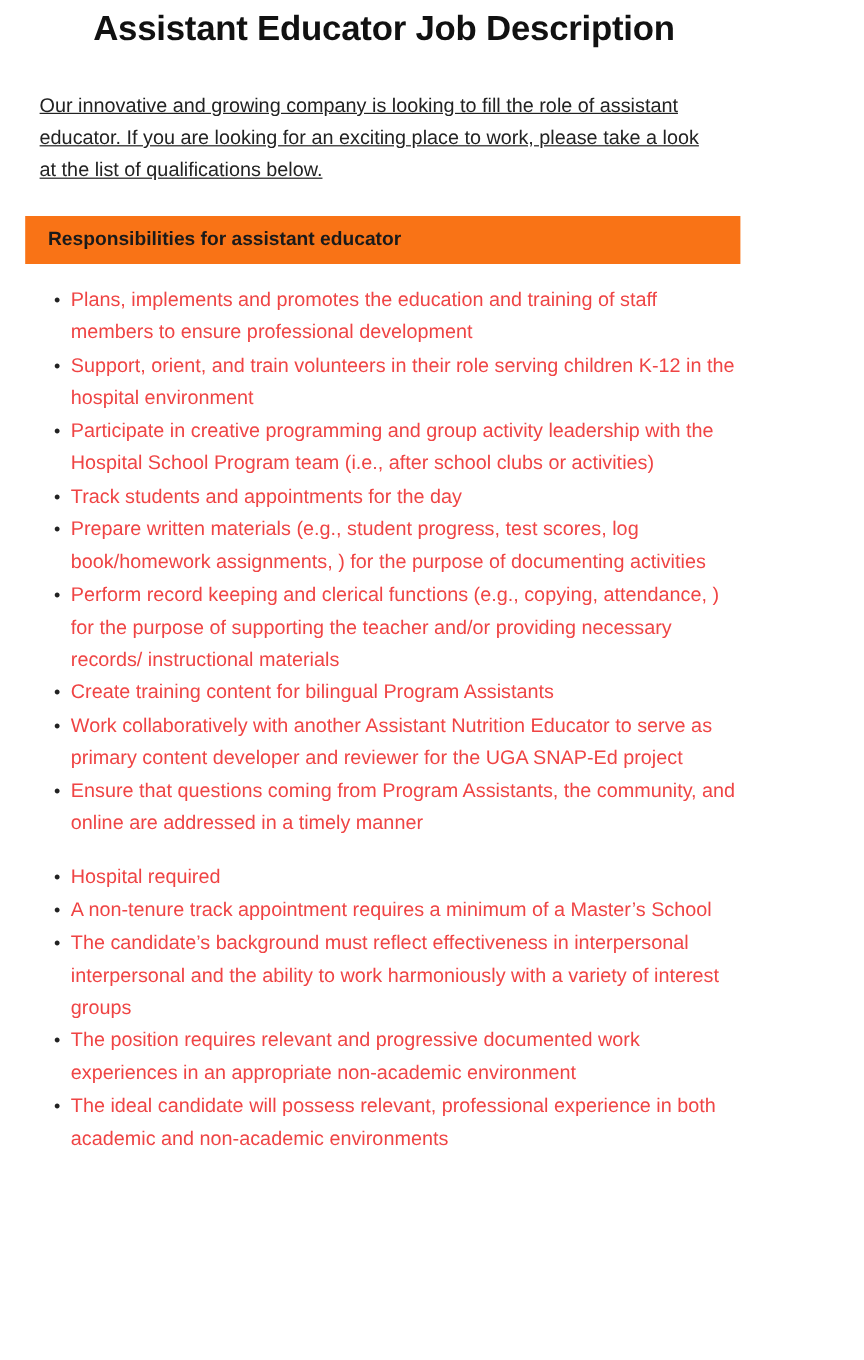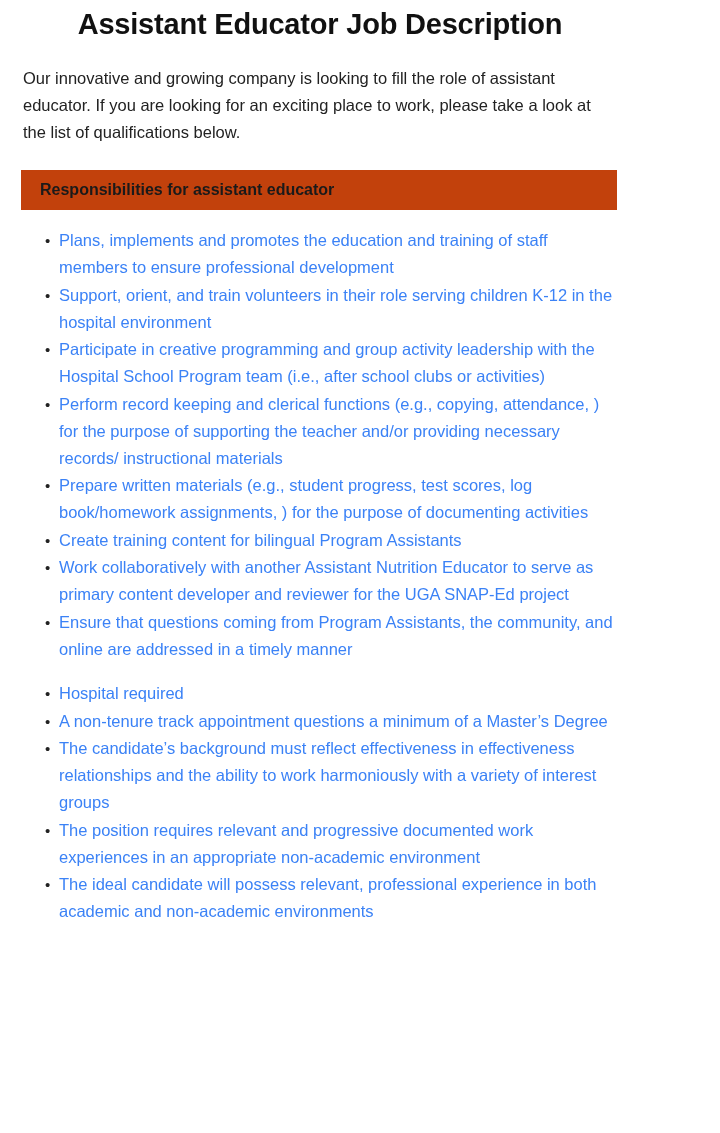--- a/index.html
+++ b/index.html
@@ -27,49 +27,50 @@
     color: #111111;
     letter-spacing: -0.2px;
     margin: 0;
     padding: 5px 20px 0 20px;
     line-height: 38px;
   }
   .intro {
     font-size: 16.5px;
     line-height: 27px;
     color: #222222;
-    margin: 6px;
+    margin: 16px;
     padding: 16px 25px 0 17px;
+    text-decoration: underline;
   }
   .section {
     margin: 0;
     padding: 0;
   }
   .section-header {
-    background: #c2410c;
+    background: #f97316;
     margin: 24px 23px 0 21px;
     padding: 10px 16px 10px 19px;
     box-sizing: border-box;
   }
   .section-header-text {
     font-size: 16px;
     font-weight: bold;
     color: #1a1a1a;
     line-height: 20px;
     display: block;
   }
   ul.bullets {
     list-style: none;
     margin: 0;
     padding: 17px 25px 0 45px;
   }
   ul.bullets li {
     font-size: 16.5px;
     line-height: 27px;
-    color: #3b82f6;
+    color: #ef4444;
     position: relative;
     padding-left: 14px;
     margin: 0 0 0.5px 0;
   }
   ul.bullets li::before {
     content: "\2022";
     position: absolute;
     left: 0;
     top: 0;
     font-size: 15px;
@@ -90,33 +91,34 @@
   <p class="intro">Our innovative and growing company is looking to fill the role of assistant educator. If you are looking for an exciting place to work, please take a look at the list of qualifications below.</p>
 
   <div class="section">
     <div class="section-header">
       <span class="section-header-text">Responsibilities for assistant educator</span>
     </div>
     <ul class="bullets">
       <li>Plans, implements and promotes the education and training of staff members to ensure professional development</li>
       <li>Support, orient, and train volunteers in their role serving children K-12 in the hospital environment</li>
       <li>Participate in creative programming and group activity leadership with the Hospital School Program team (i.e., after school clubs or activities)</li>
+      <li>Track students and appointments for the day</li>
+      <li>Prepare written materials (e.g., student progress, test scores, log book/homework assignments, ) for the purpose of documenting activities</li>
       <li>Perform record keeping and clerical functions (e.g., copying, attendance, ) for the purpose of supporting the teacher and/or providing necessary records/ instructional materials</li>
-      <li>Prepare written materials (e.g., student progress, test scores, log book/homework assignments, ) for the purpose of documenting activities</li>
       <li>Create training content for bilingual Program Assistants</li>
       <li>Work collaboratively with another Assistant Nutrition Educator to serve as primary content developer and reviewer for the UGA SNAP-Ed project</li>
       <li>Ensure that questions coming from Program Assistants, the community, and online are addressed in a timely manner</li>
     </ul>
   </div>
 
   <div class="section">
     <ul class="bullets">
       <li>Hospital required</li>
-      <li>A non-tenure track appointment questions a minimum of a Master’s Degree</li>
-      <li>The candidate’s background must reflect effectiveness in effectiveness relationships and the ability to work harmoniously with a variety of interest groups</li>
+      <li>A non-tenure track appointment requires a minimum of a Master’s School</li>
+      <li>The candidate’s background must reflect effectiveness in interpersonal interpersonal and the ability to work harmoniously with a variety of interest groups</li>
       <li>The position requires relevant and progressive documented work experiences in an appropriate non-academic environment</li>
       <li>The ideal candidate will possess relevant, professional experience in both academic and non-academic environments</li>
     </ul>
   </div>
 
   <div class="tail-space"></div>
 
 </div>
 
 </body></html>

